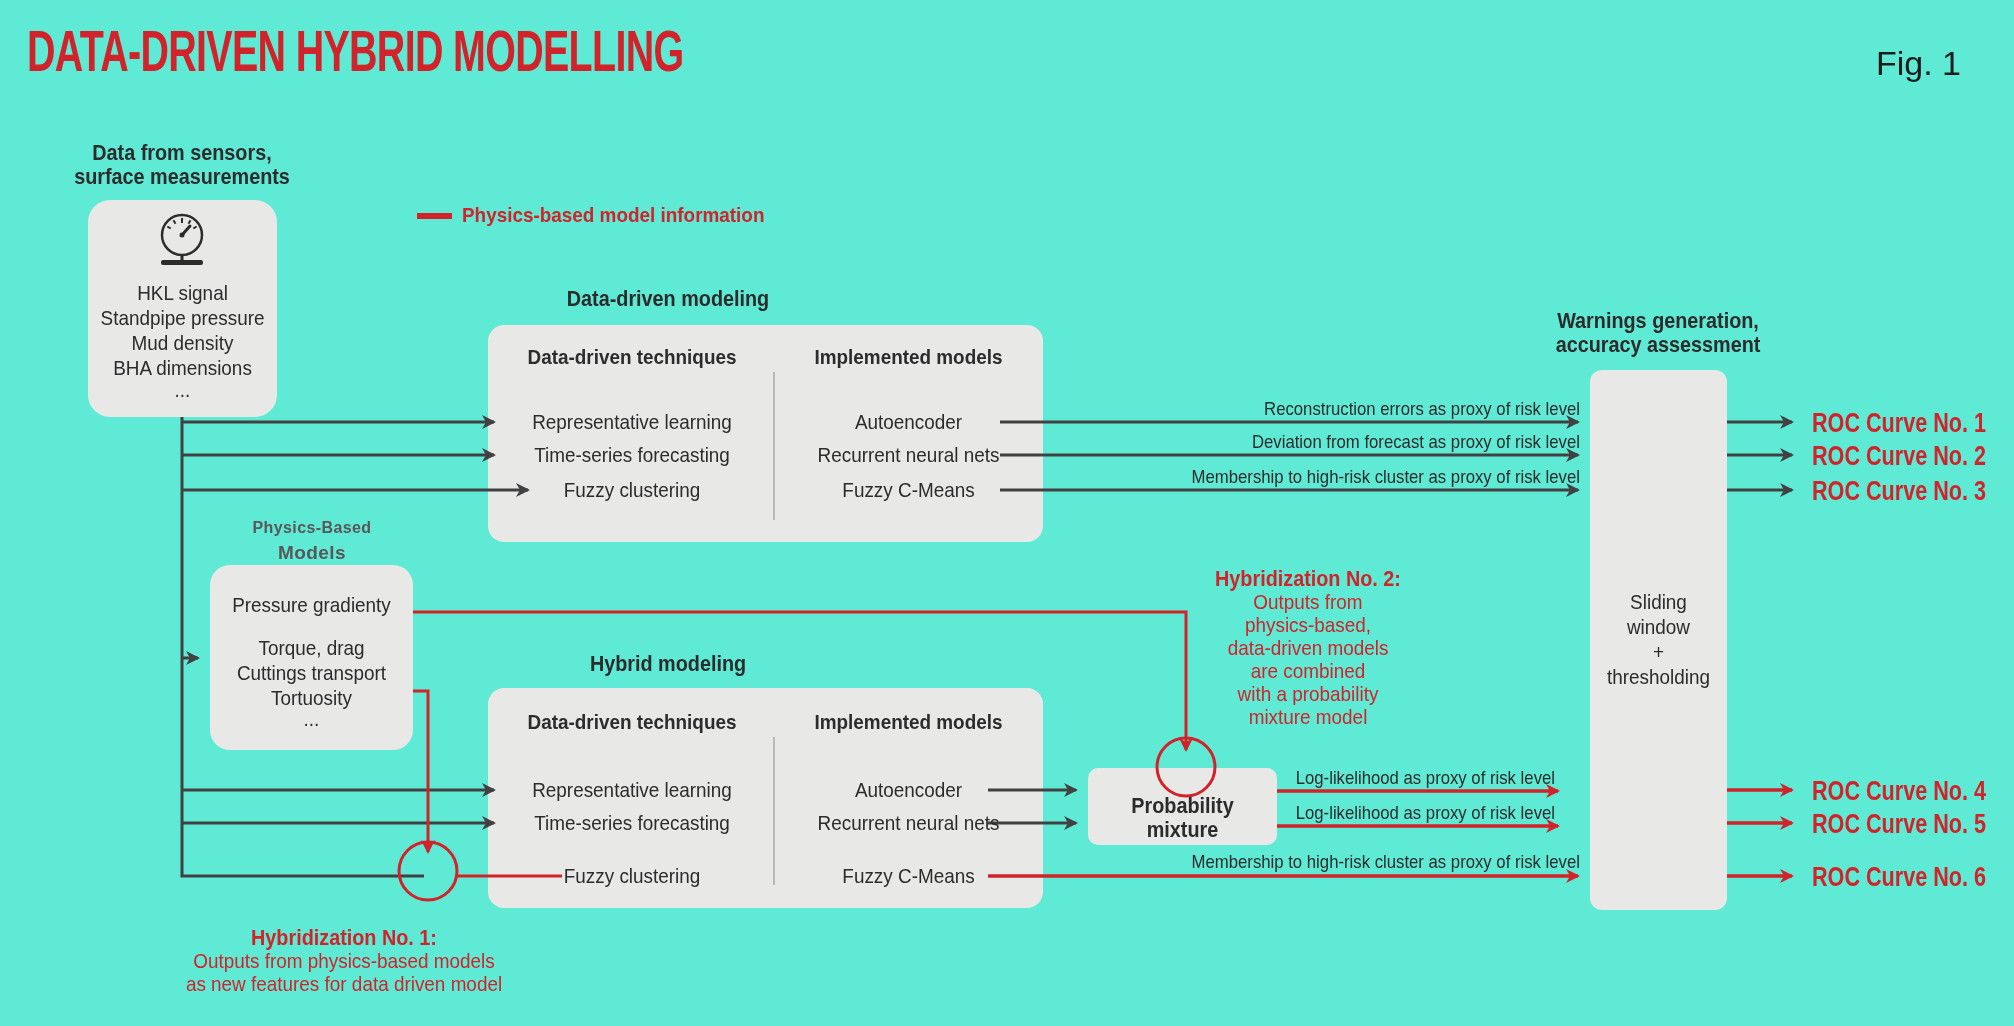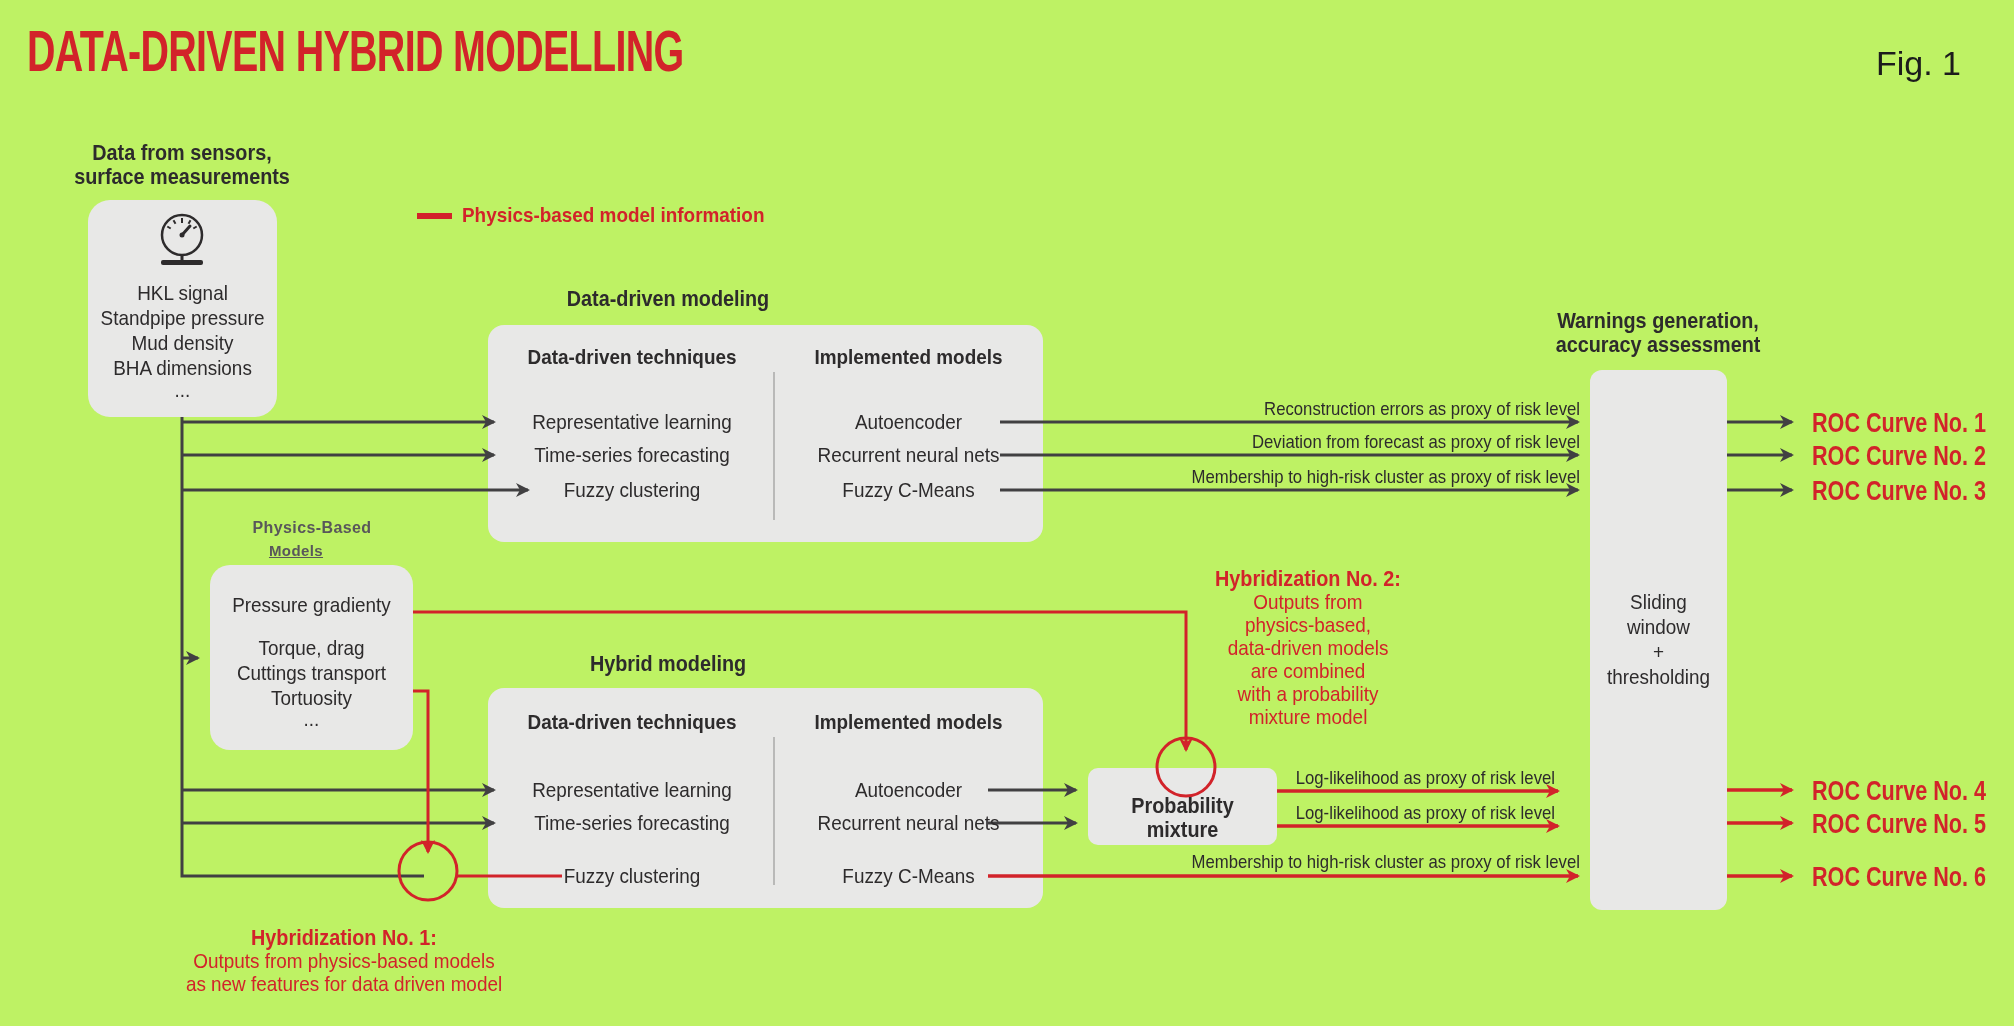--- a/index.html
+++ b/index.html
@@ -1,16 +1,16 @@
 <!DOCTYPE html>
 <html><head>
 <meta charset="utf-8">
 <style>
   html,body{margin:0;padding:0;background:#ffffff;}
-  #canvas{position:relative;width:2014px;height:1026px;background:#bef264;overflow:hidden;
+  #canvas{position:relative;width:2014px;height:1026px;background:#5eead4;overflow:hidden;
           font-family:"Liberation Sans","DejaVu Sans",sans-serif;}
   .t{position:absolute;color:#2d2b2c;white-space:nowrap;line-height:1.14;}
   .b{font-weight:bold;}
   .red{color:#d2232a;}
   .c{text-align:center;}
   .r{text-align:right;}
   .sq{transform:scaleX(.9);}
   .sqL{transform:scaleX(.9);transform-origin:0 50%;}
   .sqR{transform:scaleX(.88);transform-origin:100% 50%;}
   .box{position:absolute;background:#e8e8e7;}
@@ -130,21 +130,21 @@
   <div class="t b c sq" style="left:776px;top:345px;width:265px;font-size:21px;">Implemented models</div>
 
   <div class="t i21 c sq" style="left:490px;top:410px;width:284px;">Representative learning</div>
   <div class="t i21 c sq" style="left:490px;top:443px;width:284px;">Time-series forecasting</div>
   <div class="t i21 c sq" style="left:490px;top:478px;width:284px;">Fuzzy clustering</div>
   <div class="t i21 c sq" style="left:776px;top:410px;width:265px;">Autoencoder</div>
   <div class="t i21 c sq" style="left:776px;top:443px;width:265px;">Recurrent neural nets</div>
   <div class="t i21 c sq" style="left:776px;top:478px;width:265px;">Fuzzy C-Means</div>
 
   <div class="t b c" style="left:212px;top:519px;width:200px;font-size:16px;color:#59575a;letter-spacing:.4px;">Physics-Based</div>
-  <div class="t b c" style="left:196px;top:542px;width:200px;font-size:15px;color:#59575a;letter-spacing:.4px;text-decoration:underline;">Models</div>
+  <div class="t b c" style="left:212px;top:542px;width:200px;font-size:19px;color:#59575a;letter-spacing:.4px;">Models</div>
   <div class="t i21 c sq" style="left:210px;top:593px;width:203px;">Pressure gradienty</div>
   <div class="t i21 c sq" style="left:210px;top:636px;width:203px;">Torque, drag</div>
   <div class="t i21 c sq" style="left:210px;top:661px;width:203px;">Cuttings transport</div>
   <div class="t i21 c sq" style="left:210px;top:686px;width:203px;">Tortuosity</div>
   <div class="t i21 c sq" style="left:210px;top:707px;width:203px;">...</div>
 
   <div class="t h22 c sq" style="left:518px;top:651px;width:300px;">Hybrid modeling</div>
   <div class="t b c sq" style="left:490px;top:710px;width:284px;font-size:21px;">Data-driven techniques</div>
   <div class="t b c sq" style="left:776px;top:710px;width:265px;font-size:21px;">Implemented models</div>
 

